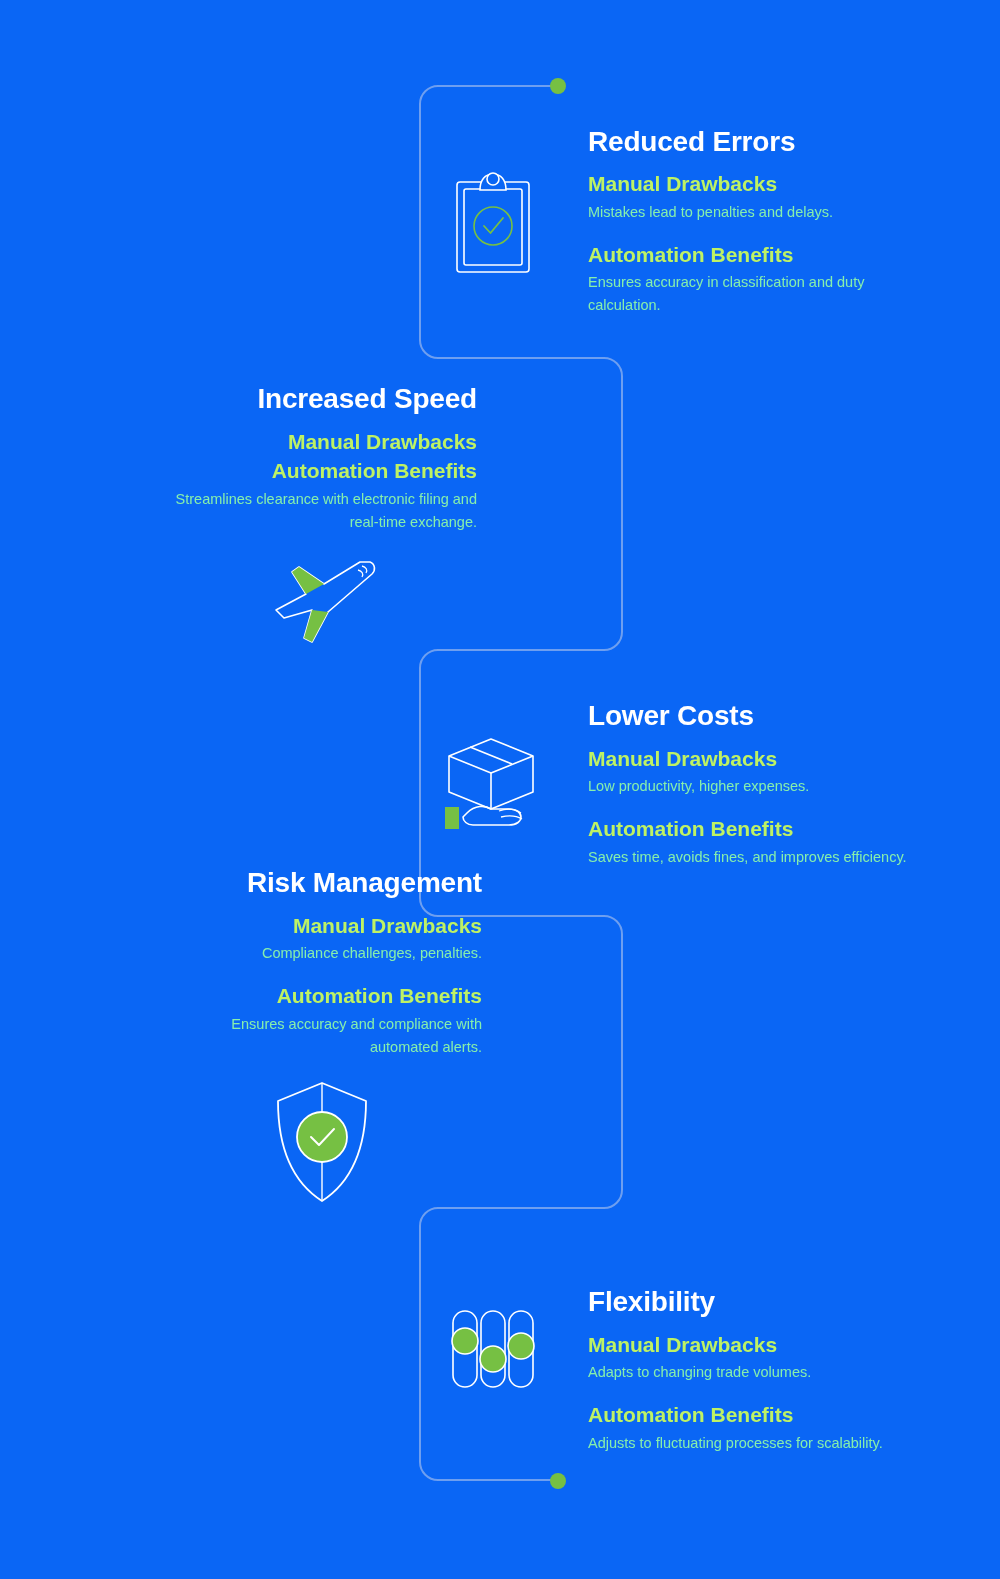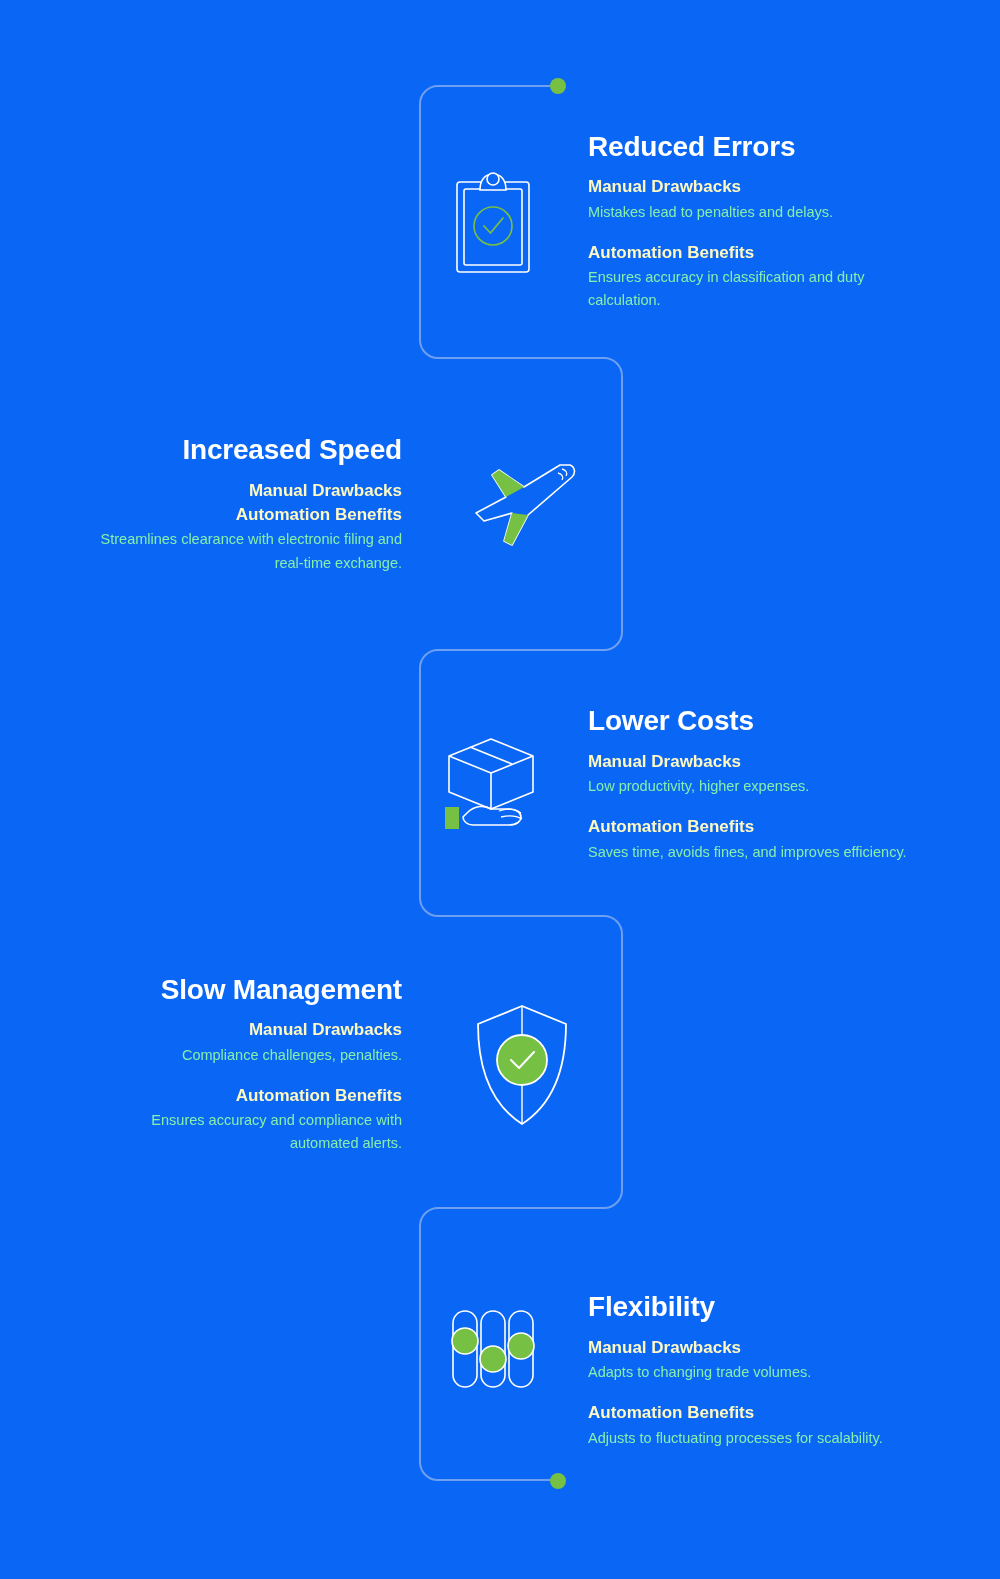--- a/index.html
+++ b/index.html
@@ -39,21 +39,21 @@
     display: flex;
     align-items: center;
     gap: 20px;
   }
 
   .card.right-side {           
     flex-direction: row;
     justify-content: flex-start;
   }
   .card.left-side {            
-    flex-direction: row;
+    flex-direction: column;
     justify-content: flex-end;
   }
 
   .icon-box {
     flex: 0 0 auto;
     display: flex;
     align-items: center;
     justify-content: center;
   }
 
@@ -67,22 +67,22 @@
   .headline {
     color: #ffffff;
     font-size: 28px;
     font-weight: bold;
     letter-spacing: -0.2px;
     margin: 0 0 14px 0;
     line-height: 1.1;
   }
 
   .sub {
-    color: #fef9c3;
-    font-size: 17px;
+    color: #bef264;
+    font-size: 21px;
     font-weight: bold;
     margin: 0 0 3px 0;
     line-height: 1.25;
   }
 
   .desc {
     color: #86efac;
     font-size: 14.5px;
     font-weight: normal;
     margin: 0 0 18px 0;
@@ -177,21 +177,21 @@
       <h2 class="headline">Lower Costs</h2>
       <p class="sub">Manual Drawbacks</p>
       <p class="desc">Low productivity, higher expenses.</p>
       <p class="sub">Automation Benefits</p>
       <p class="desc last">Saves time, avoids fines, and improves efficiency.</p>
     </div>
   </div>
 
   <div class="card left-side" id="card-4">
     <div class="txt">
-      <h2 class="headline">Slow Management</h2>
+      <h2 class="headline">Risk Management</h2>
       <p class="sub">Manual Drawbacks</p>
       <p class="desc">Compliance challenges, penalties.</p>
       <p class="sub">Automation Benefits</p>
       <p class="desc last">Ensures accuracy and compliance with automated alerts.</p>
     </div>
     <div class="icon-box">
       <svg width="96" height="126" viewBox="0 0 96 126" fill="none" xmlns="http://www.w3.org/2000/svg">
         <path d="M48 4 L92 22 C92 72 76 104 48 122 C20 104 4 72 4 22 Z" stroke="#ffffff" stroke-width="1.8" fill="none" stroke-linejoin="round"></path>
         <path d="M48 4 L48 122" stroke="#ffffff" stroke-width="1.4" fill="none"></path>
         <circle cx="48" cy="58" r="25" fill="#76c043" stroke="#ffffff" stroke-width="1.8"></circle>

